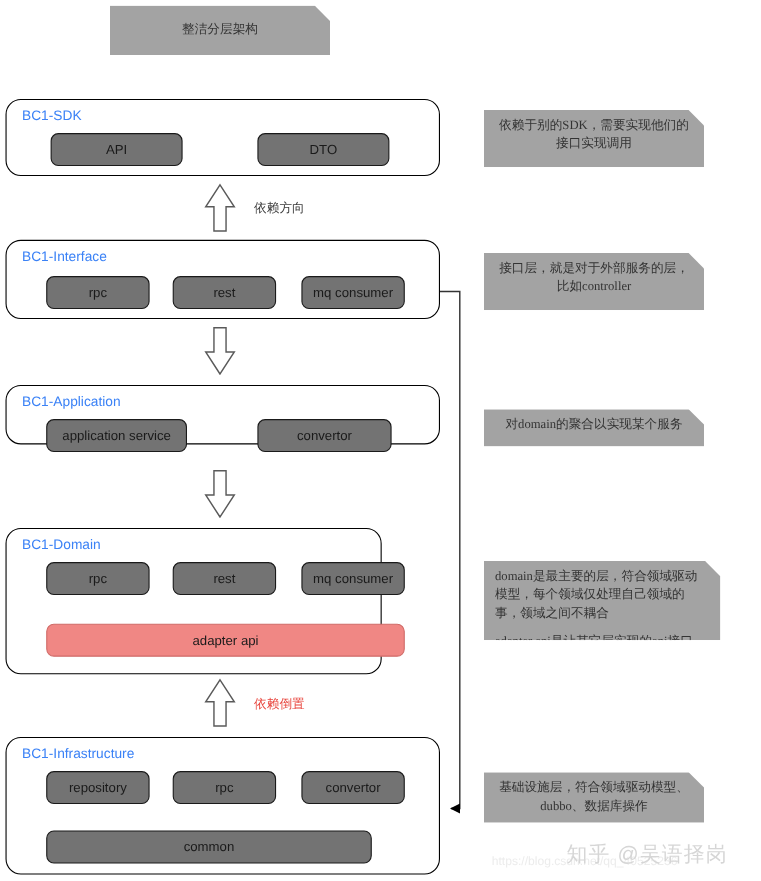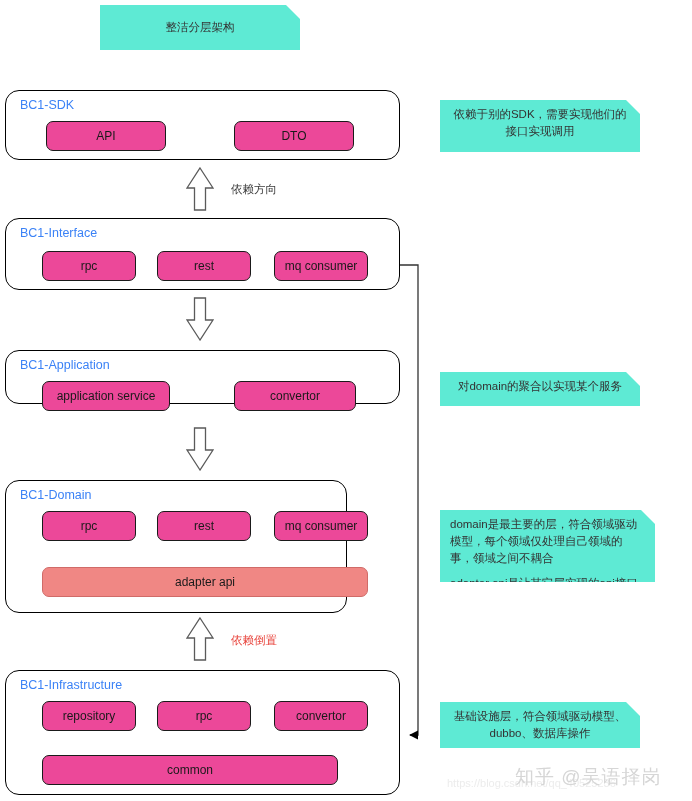--- a/index.html
+++ b/index.html
@@ -16,29 +16,30 @@
   }
   #canvas {
     position: relative;
     width: 692px;
     height: 801px;
   }
 
   
   .note {
     position: absolute;
-    background: #5eead4;
+    background: #a3a3a3;
     color: #333333;
     font-size: 11.5px;
     line-height: 17px;
     box-sizing: border-box;
     padding: 6px 10px;
     text-align: center;
     
     clip-path: polygon(0 0, calc(100% - 14px) 0, 100% 14px, 100% 100%, 0 100%);
+    font-family: Liberation Serif, serif;
   }
   .note.left { text-align: left; }
 
   
   .layer {
     position: absolute;
     box-sizing: border-box;
     border: 1.4px solid #000000;
     border-radius: 14px;
     background: #ffffff;
@@ -51,21 +52,21 @@
     color: #3b82f6;
     white-space: nowrap;
   }
 
   
   .node {
     position: absolute;
     box-sizing: border-box;
     border: 1.2px solid #1a1a1a;
     border-radius: 7px;
-    background: #ec4899;
+    background: #737373;
     display: flex;
     align-items: center;
     justify-content: center;
     font-size: 12px;
     color: #1a1a1a;
     white-space: nowrap;
   }
   .node.accent {
     background: #f08784;
     border-color: #d06b68;
@@ -167,20 +168,23 @@
     <div class="node" style="left:36px; top:30px; width:94px; height:30px;">repository</div>
     <div class="node" style="left:151px; top:30px; width:94px; height:30px;">rpc</div>
     <div class="node" style="left:268px; top:30px; width:94px; height:30px;">convertor</div>
     <div class="node" style="left:36px; top:84px; width:296px; height:30px;">common</div>
   </div>
 
   <div class="note" style="left:440px; top:100px; width:200px; height:52px;">
     <span>依赖于别的SDK，需要实现他们的接口实现调用</span>
   </div>
 
+  <div class="note" style="left:440px; top:230px; width:200px; height:52px;">
+    <span>接口层，就是对于外部服务的层，比如controller</span>
+  </div>
 
   <div class="note" style="left:440px; top:372px; width:200px; height:34px;">
     <span>对domain的聚合以实现某个服务</span>
   </div>
 
   <div class="note left" style="left:440px; top:510px; width:215px; height:72px;">
     <div>domain是最主要的层，符合领域驱动模型，每个领域仅处理自己领域的事，领域之间不耦合</div>
     <div style="margin-top:8px;">adapter api是让其它层实现的api接口</div>
   </div>
 

